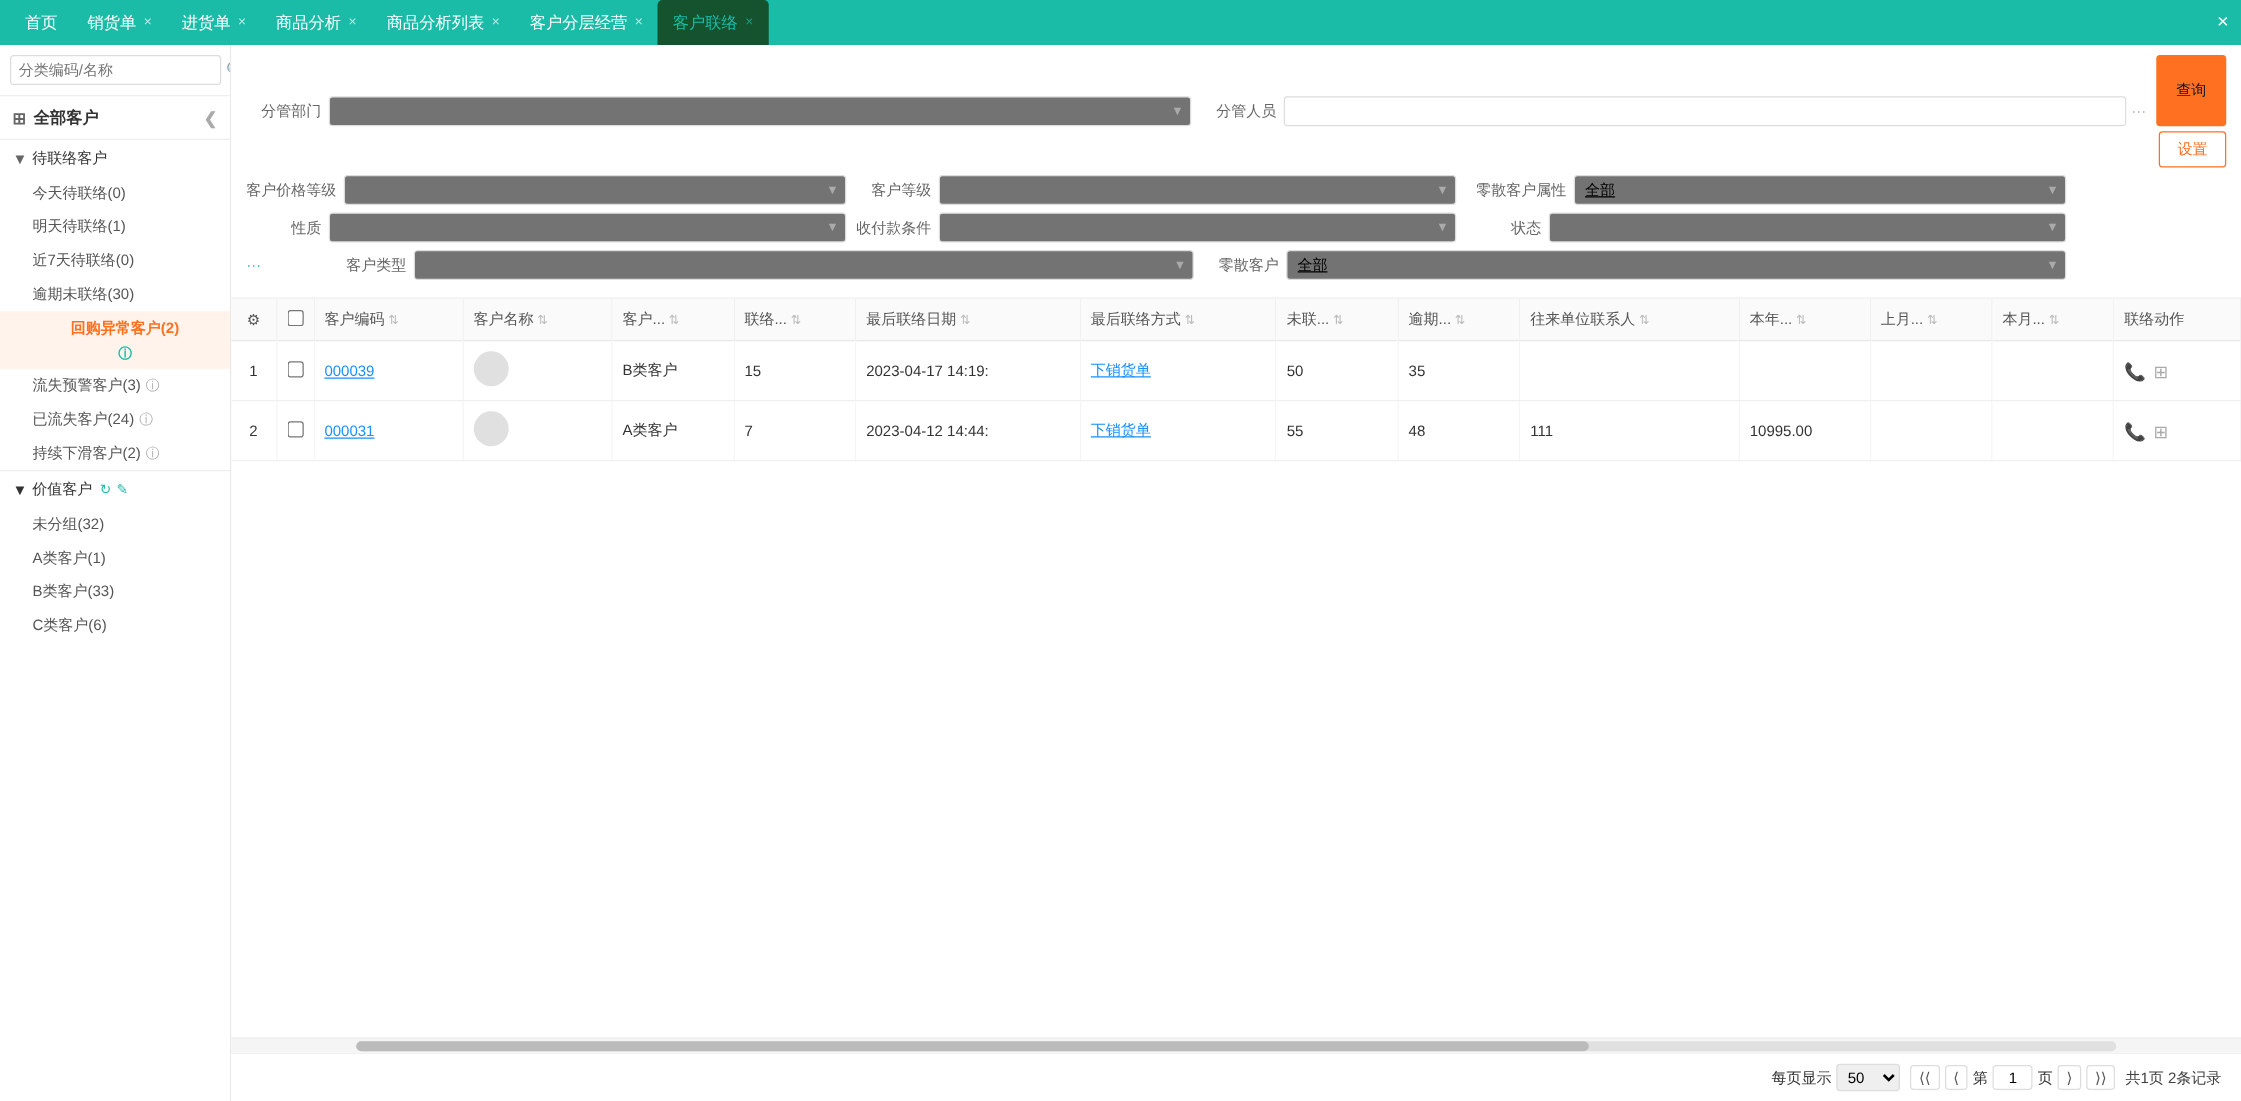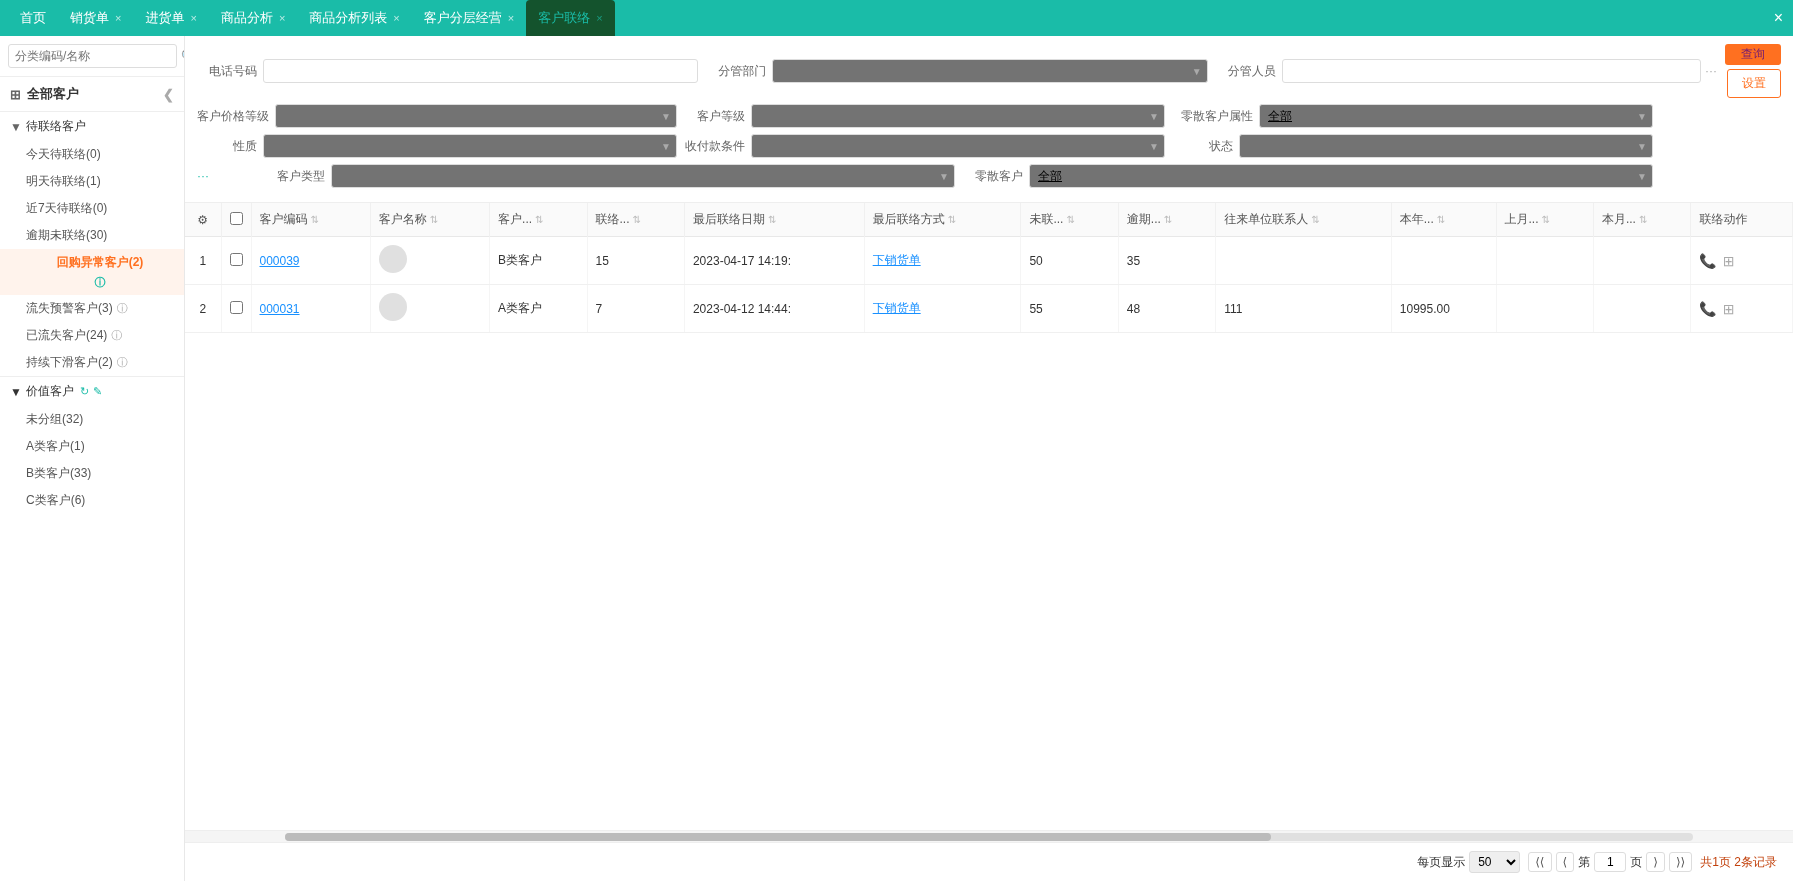--- a/index.html
+++ b/index.html
@@ -118,21 +118,21 @@
       flex: 1; position: relative; display: flex; align-items: center;
     }
     .select-wrapper select {
       width: 100%; border: 1px solid #ddd; border-radius: 3px; padding: 4px 20px 4px 8px;
       font-size: 12px; appearance: none; outline: none; background: #737373; cursor: pointer; text-decoration: underline;
     }
     .select-wrapper .chevron {
       position: absolute; right: 6px; color: #aaa; pointer-events: none; font-size: 10px;
     }
     .query-btn {
-      background: #ff7020; color: #701a75; border: none; border-radius: 3px; padding: 2px 16px;
+      background: #ff7020; color: #0f172a; border: none; border-radius: 3px; padding: 20px 16px;
       font-size: 12px; cursor: pointer; white-space: nowrap;
     }
     .settings-btn {
       background: #fff; color: #ff7020; border: 1px solid #ff7020; border-radius: 3px; padding: 5px 14px;
       font-size: 12px; cursor: pointer; white-space: nowrap;
     }
     .btn-col {
       display: flex; flex-direction: column; gap: 4px; align-items: flex-end;
     }
     .adv-more {
@@ -184,21 +184,21 @@
     }
     .pagination .page-nav { display: flex; align-items: center; gap: 4px; }
     .pagination .page-btn {
       border: 1px solid #ddd; background: #fff; border-radius: 3px; padding: 2px 6px;
       cursor: pointer; color: #555; font-size: 12px;
     }
     .pagination .page-input {
       border: 1px solid #ddd; border-radius: 3px; padding: 2px 4px; width: 32px;
       text-align: center; font-size: 12px; outline: none;
     }
-    .pagination .total-info { color: #c2410c; }
+    .pagination .total-info { color: #404040; }
 
     
     .scroll-bar-area {
       height: 12px; background: #f5f5f5; border-top: 1px solid #eee; position: relative;
     }
     .scroll-bar-track {
       height: 8px; background: #e0e0e0; border-radius: 4px; margin: 2px 0;
       position: relative; width: calc(100% - 200px); margin-left: 100px;
     }
     .scroll-bar-thumb {
@@ -312,24 +312,20 @@
     </div>
   </div>
 
   <div class="content">
 
 
 
     <div class="adv-filter">
 
       <div class="adv-row">
-        <div class="adv-field">
-          <span class="adv-label">电话号码</span>
-          <input class="adv-input" type="text" style="">
-        </div>
         <div class="adv-field">
           <span class="adv-label">分管部门</span>
           <div class="select-wrapper">
             <select>
               <option value=""></option>
             </select>
             <span class="chevron">▼</span>
           </div>
         </div>
         <div class="adv-field">

